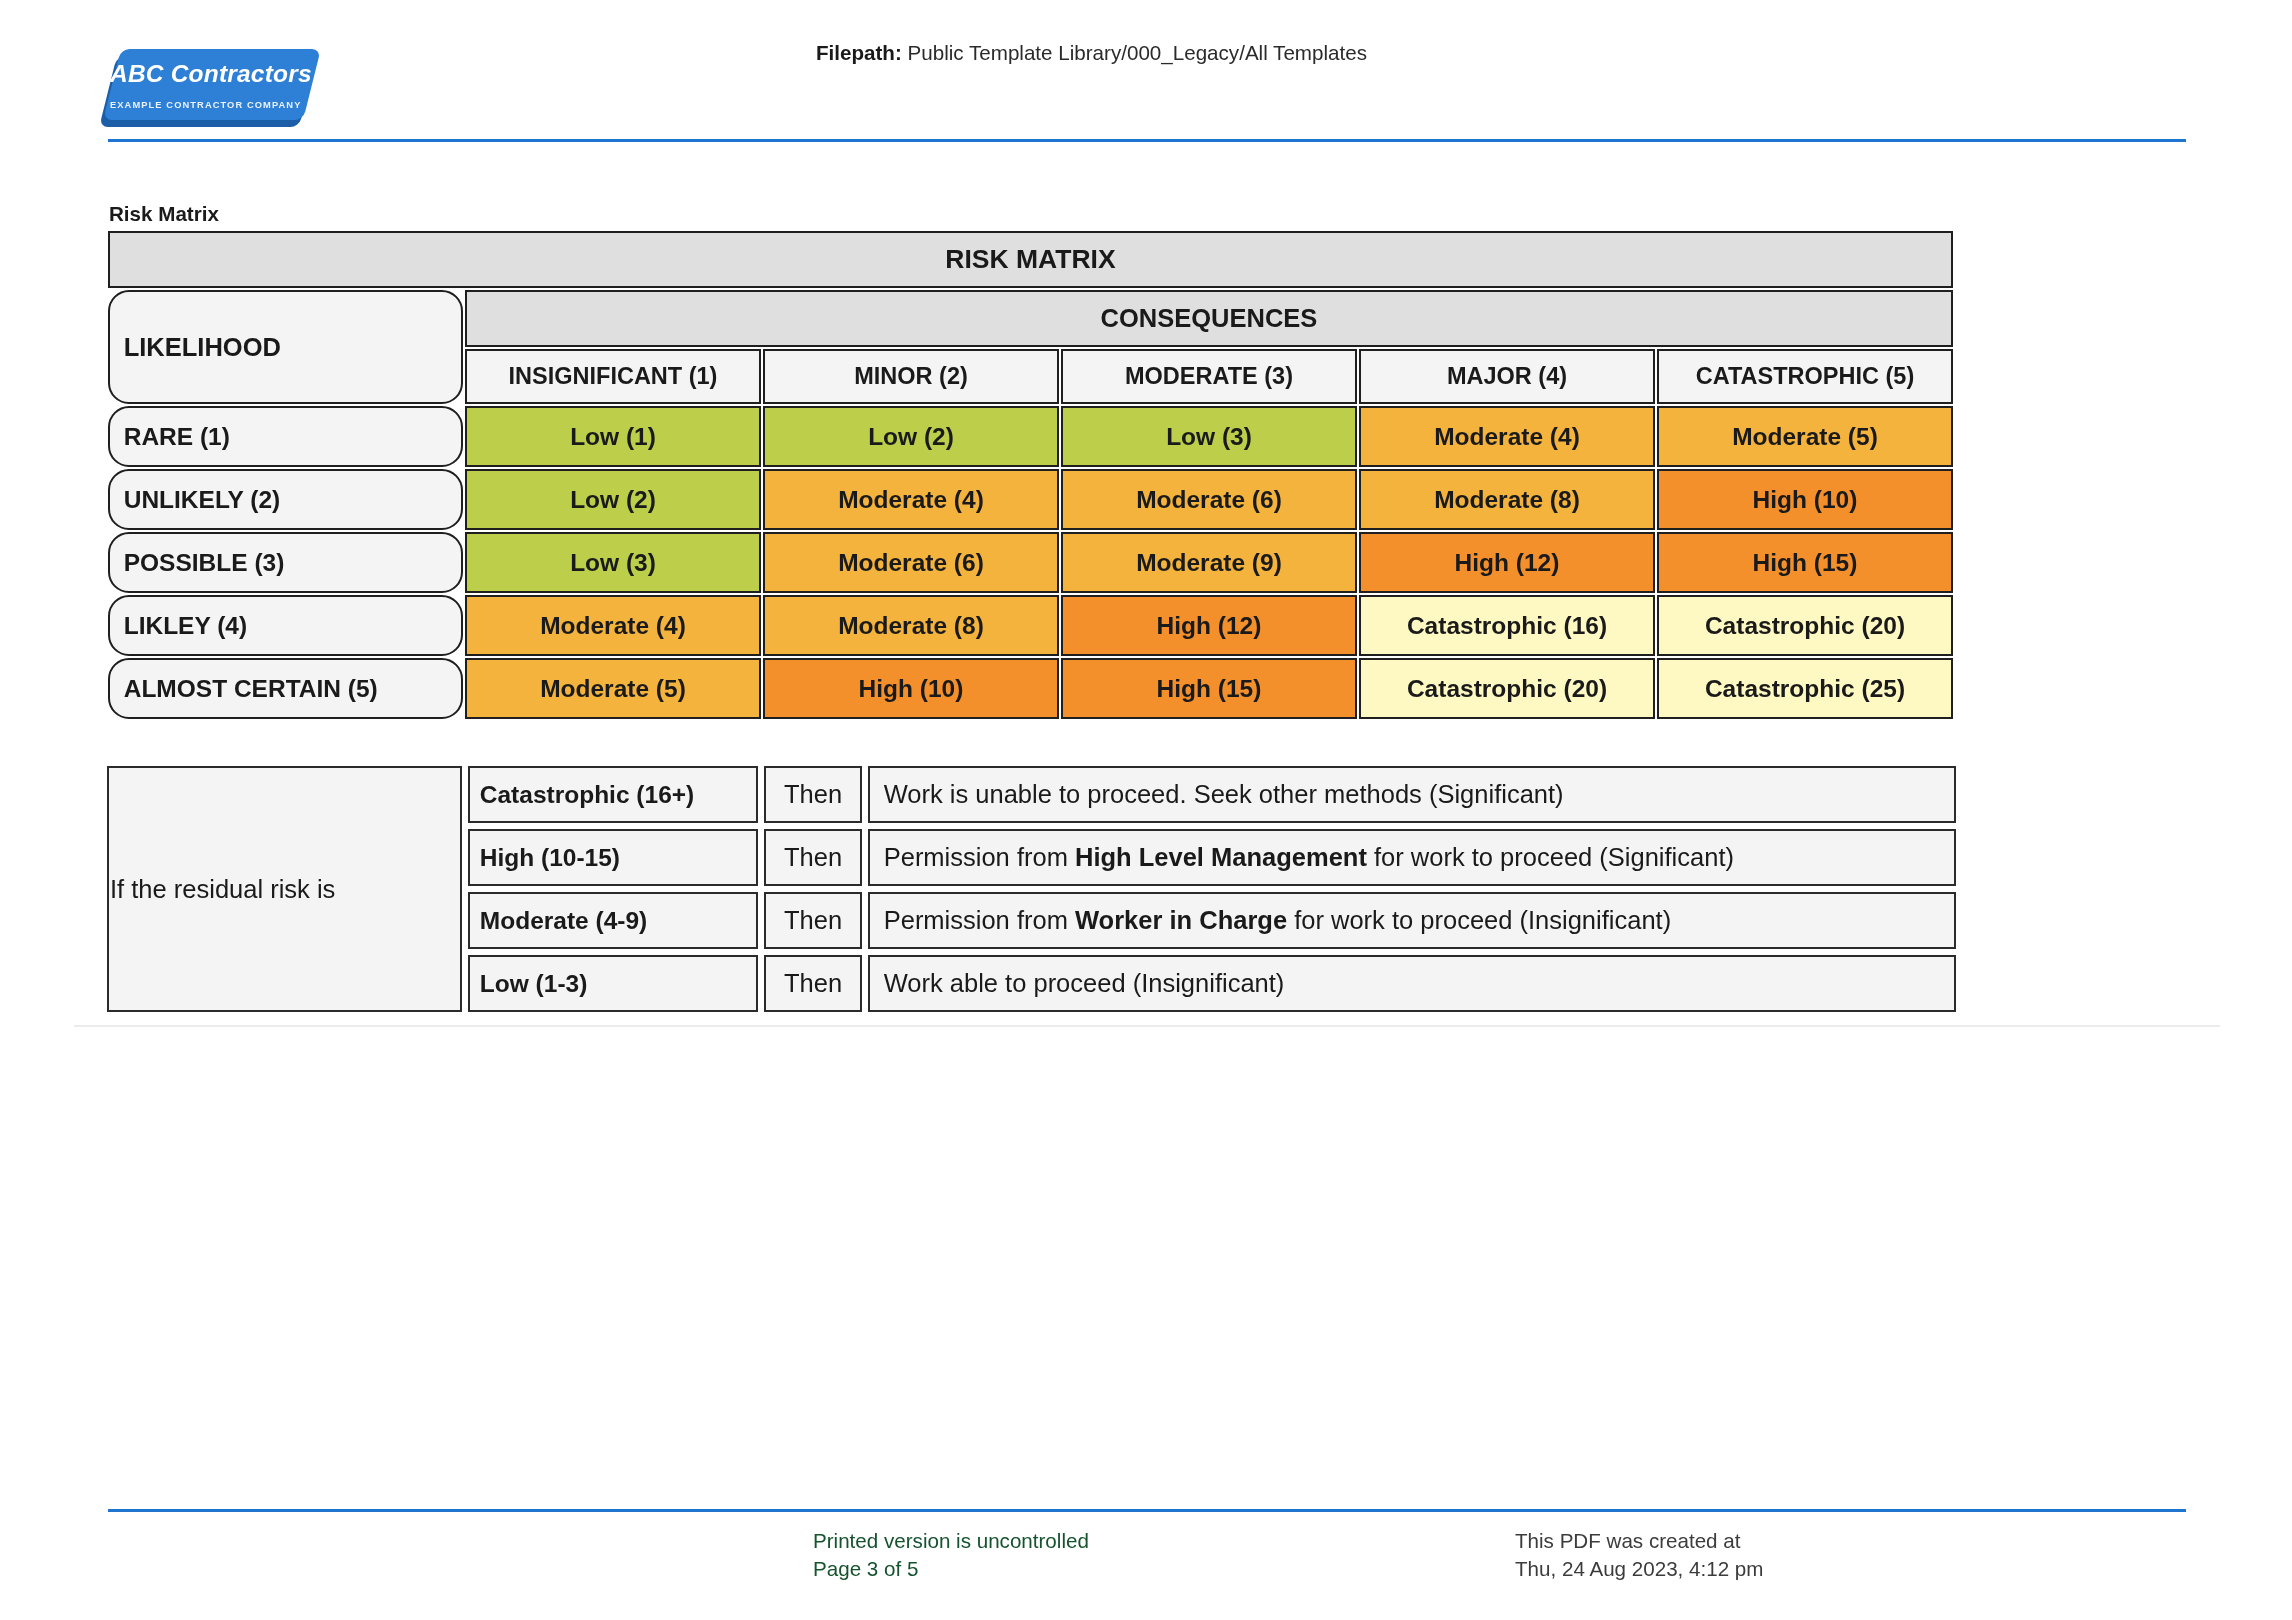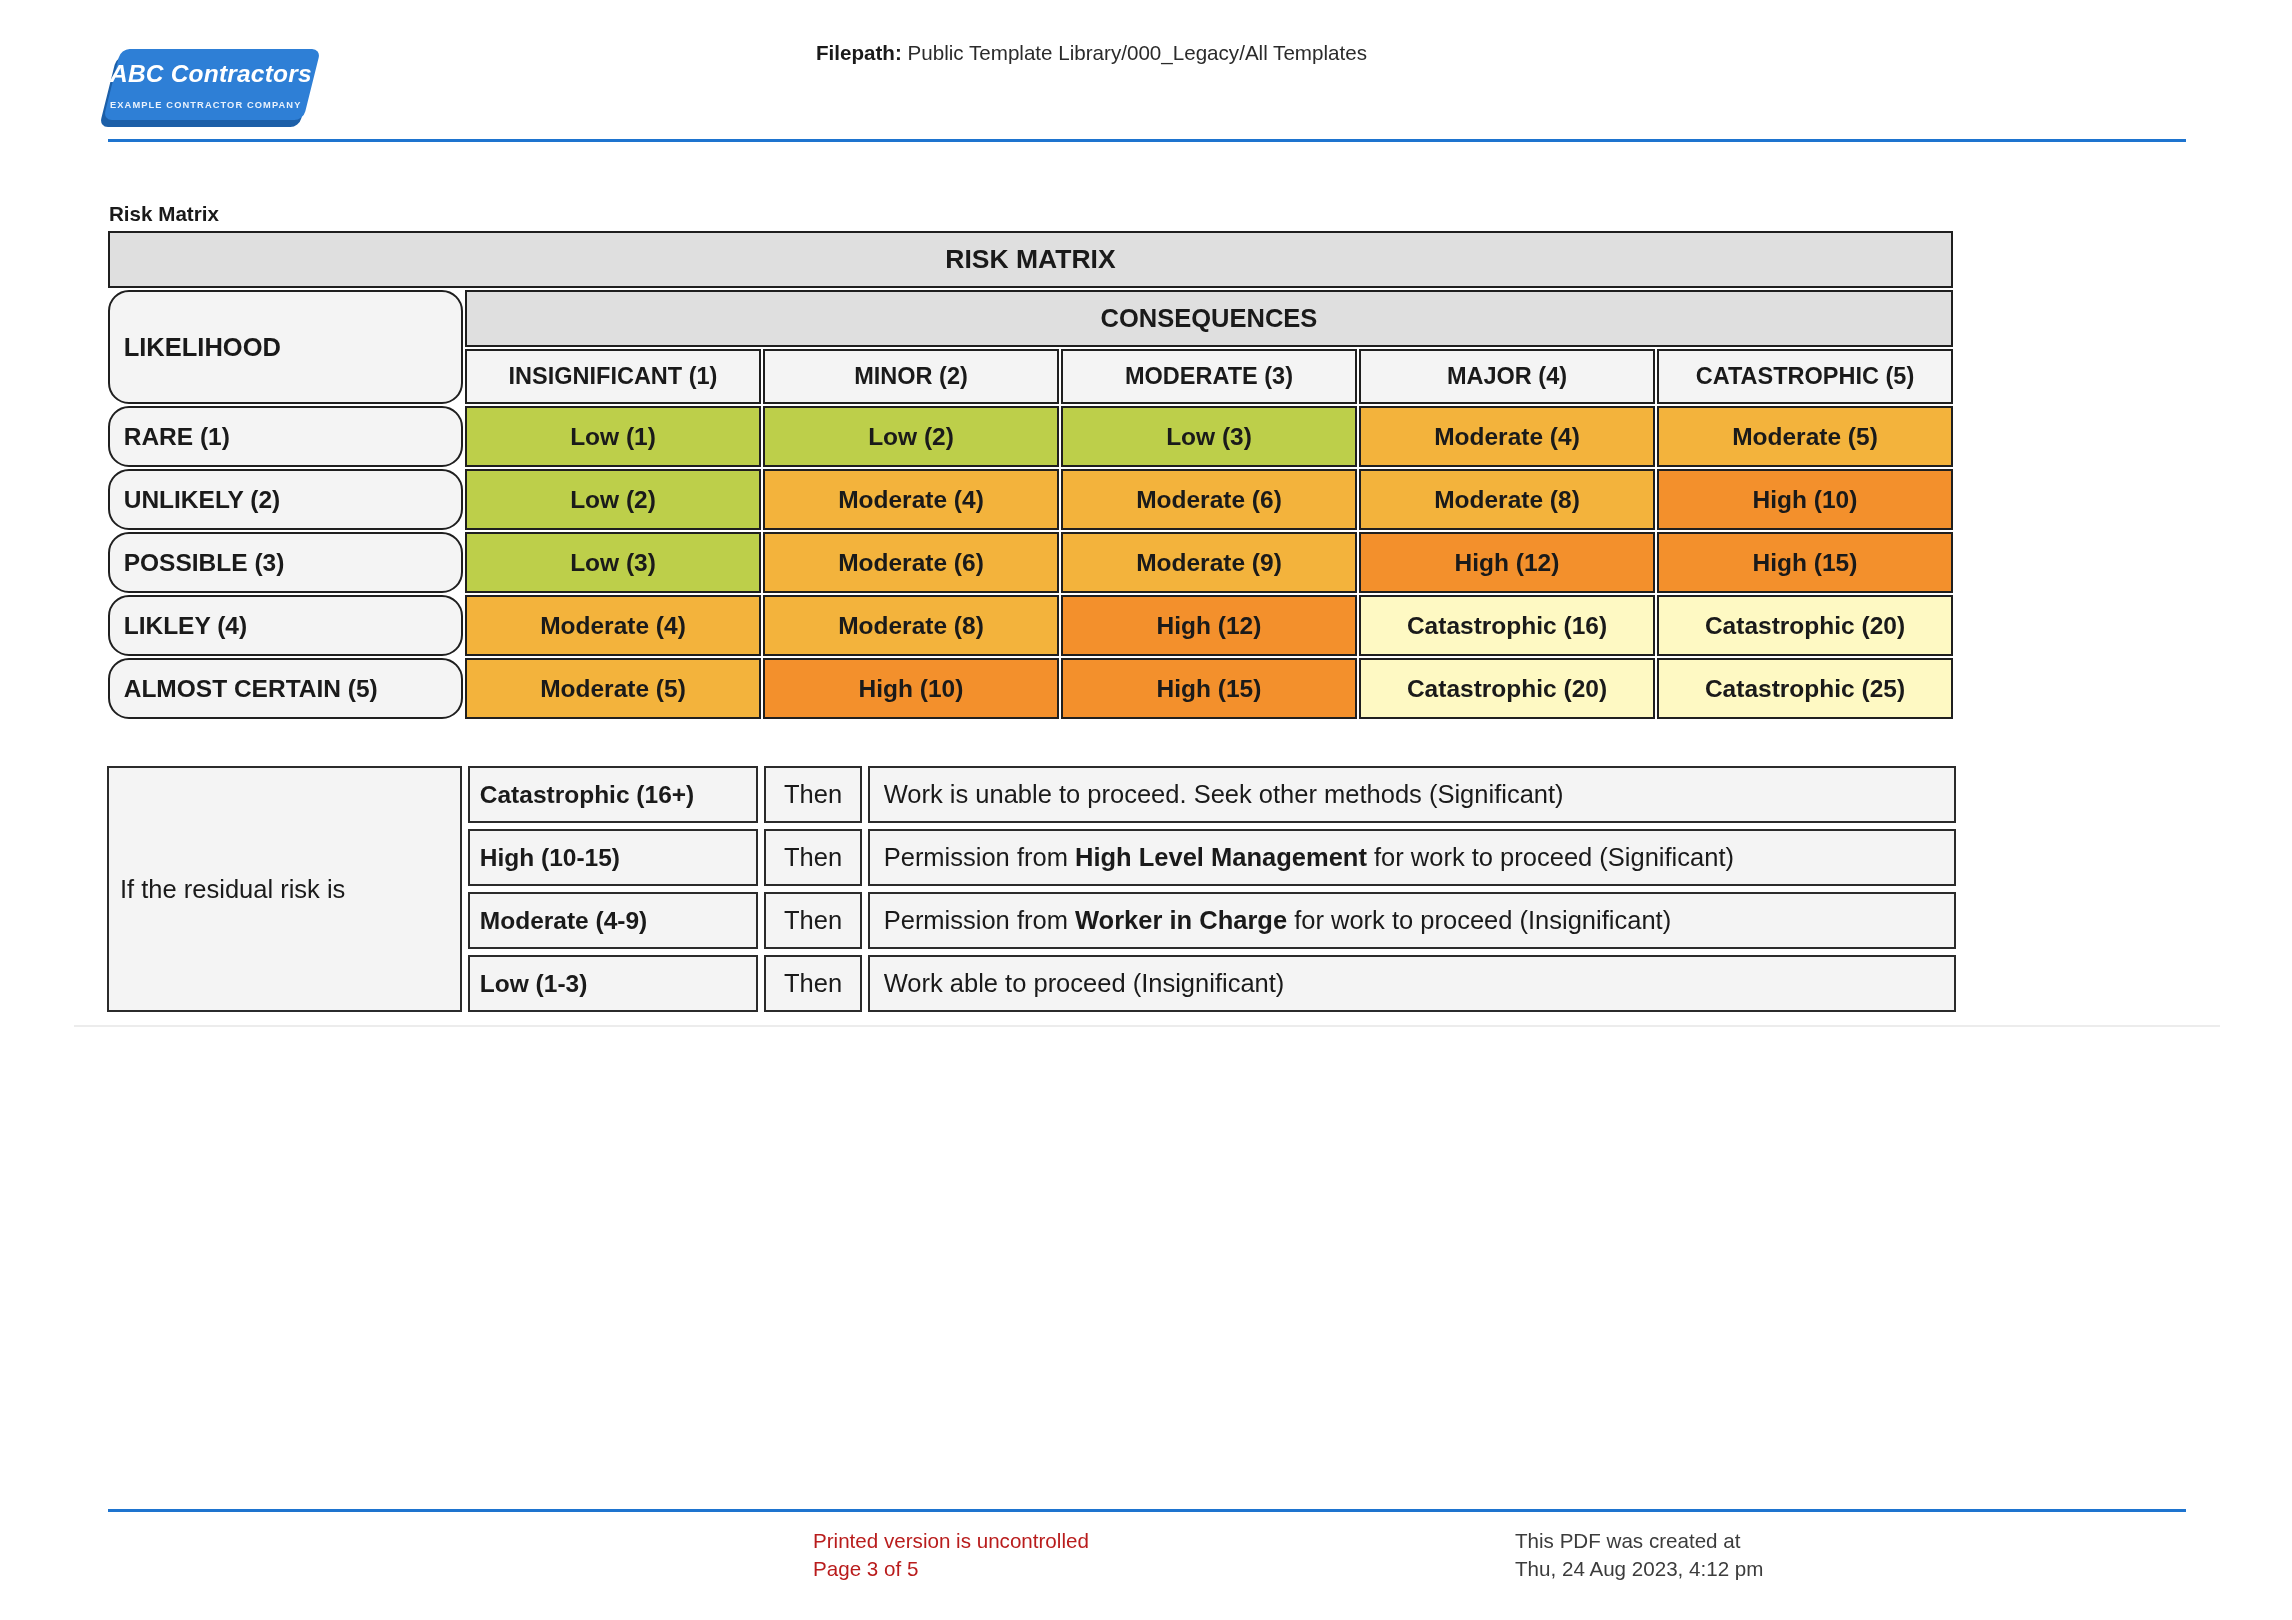--- a/index.html
+++ b/index.html
@@ -44,32 +44,32 @@
   .matrix .r-data td{height:55px;}
   .lv-low{background:#bdcf4a;}
   .lv-moderate{background:#f3b33c;}
   .lv-high{background:#f3902c;margin-left:26px;}
   .lv-catastrophic{background:#fef9c3;}
 
   
   .residual{position:absolute;left:101px;top:760px;border-collapse:separate;border-spacing:6.9px;
     table-layout:fixed;width:1861px;}
   .residual td{border:2px solid #2b2b2b;background:#f4f4f4;font-size:25.5px;vertical-align:middle;height:51px;overflow:hidden;white-space:nowrap;}
-  .residual td.lead{text-align:left;padding-left:11px;font-weight:normal;}
+  .residual td.lead{text-align:left;padding-left:1px;font-weight:normal;}
   .residual td.range{font-weight:bold;padding-left:9.8px;text-align:left;font-size:24.5px;}
   .residual td.then{text-align:center;}
   .residual td.desc{text-align:left;padding-left:13.7px;}
   .residual col.c-lead{width:355px;}
   .residual col.c-range{width:290px;}
   .residual col.c-then{width:98px;}
 
   
   .soft-rule{position:absolute;left:74px;top:1025px;width:2146px;height:2px;background:#ececec;}
   .ftr-rule{position:absolute;left:108px;top:1509px;width:2078px;height:2.9px;background:#1e74cf;}
-  .ftr-left{position:absolute;left:813px;top:1527px;font-size:20.6px;line-height:28px;color:#b91c1c;}
+  .ftr-left{position:absolute;left:813px;top:1527px;font-size:20.6px;line-height:28px;color:#14532d;}
   .ftr-right{position:absolute;left:1515px;top:1527px;font-size:20.6px;line-height:28px;color:#3c3c3c;}
 </style>
 </head>
 <body>
 
 <div class="page">
 
   <div class="logo">
     <div class="logo-back"></div>
     <div class="logo-front"></div>

